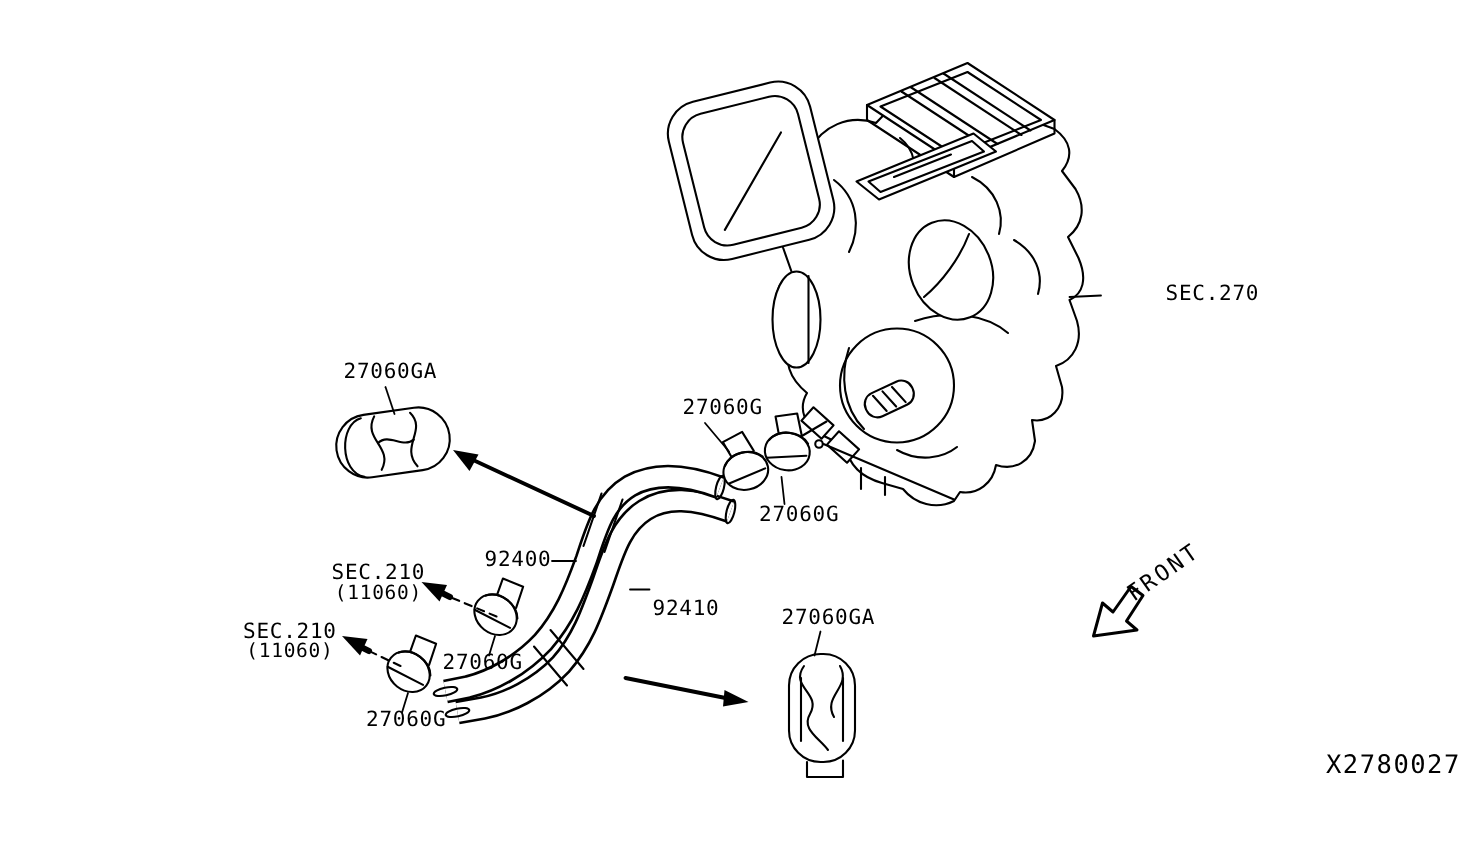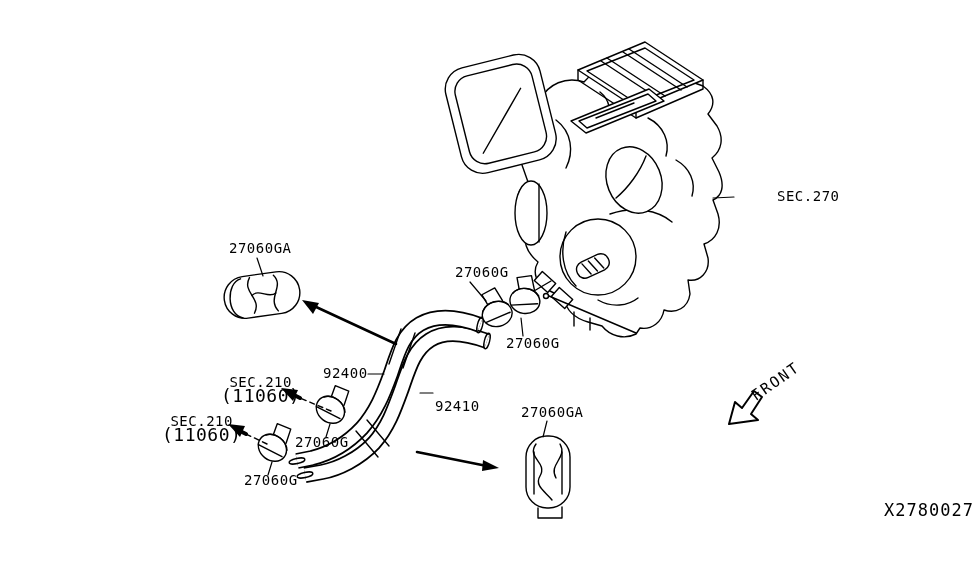--- a/index.html
+++ b/index.html
@@ -15,21 +15,21 @@
   .lbl{
     position:absolute;
     font-size:14px;
     line-height:13px;
     letter-spacing:0.5px;
     color:#000;
     white-space:nowrap;
     user-select:none;
   }
   .lbl.two-line{text-align:center;}
-  .lbl.two-line .l2{font-size:18px;}
+  .lbl.two-line .l2{font-size:13px;}
   #label-front{
     font-size:15px;
     letter-spacing:2px;
     transform:rotate(-35deg);
     transform-origin:0 100%;
   }
   #label-drawing-number{
     font-size:17px;
     letter-spacing:1px;
   }

